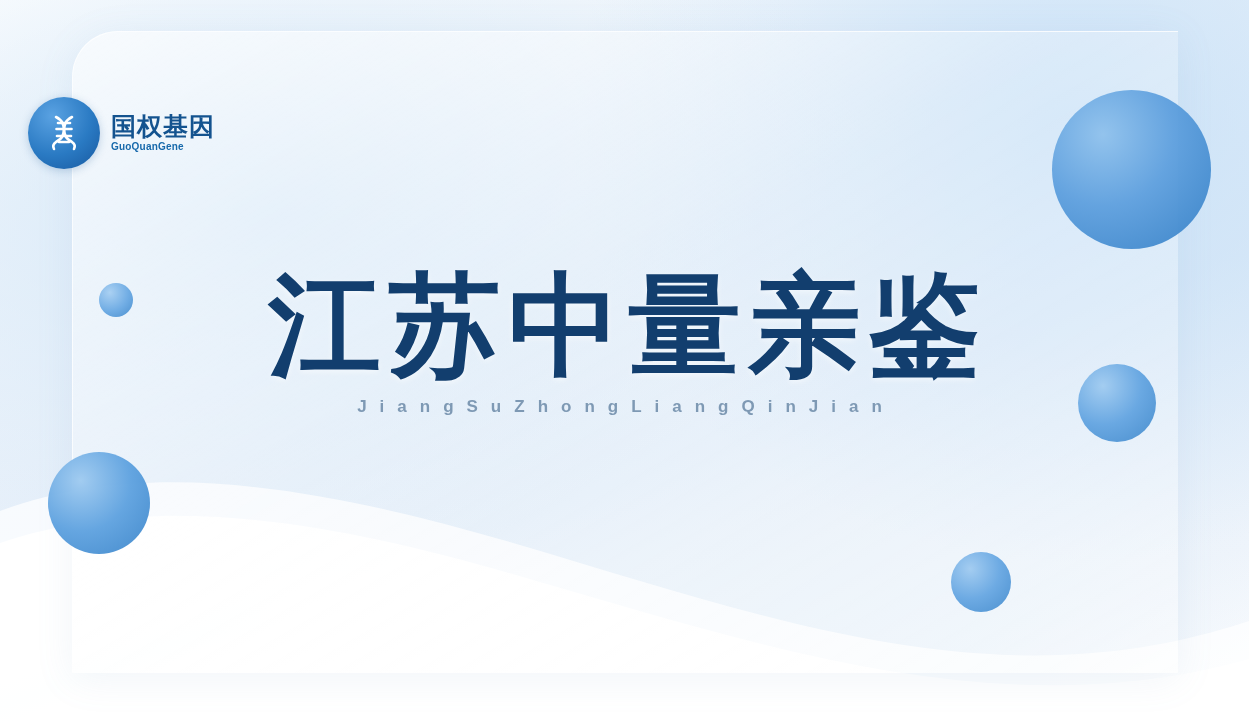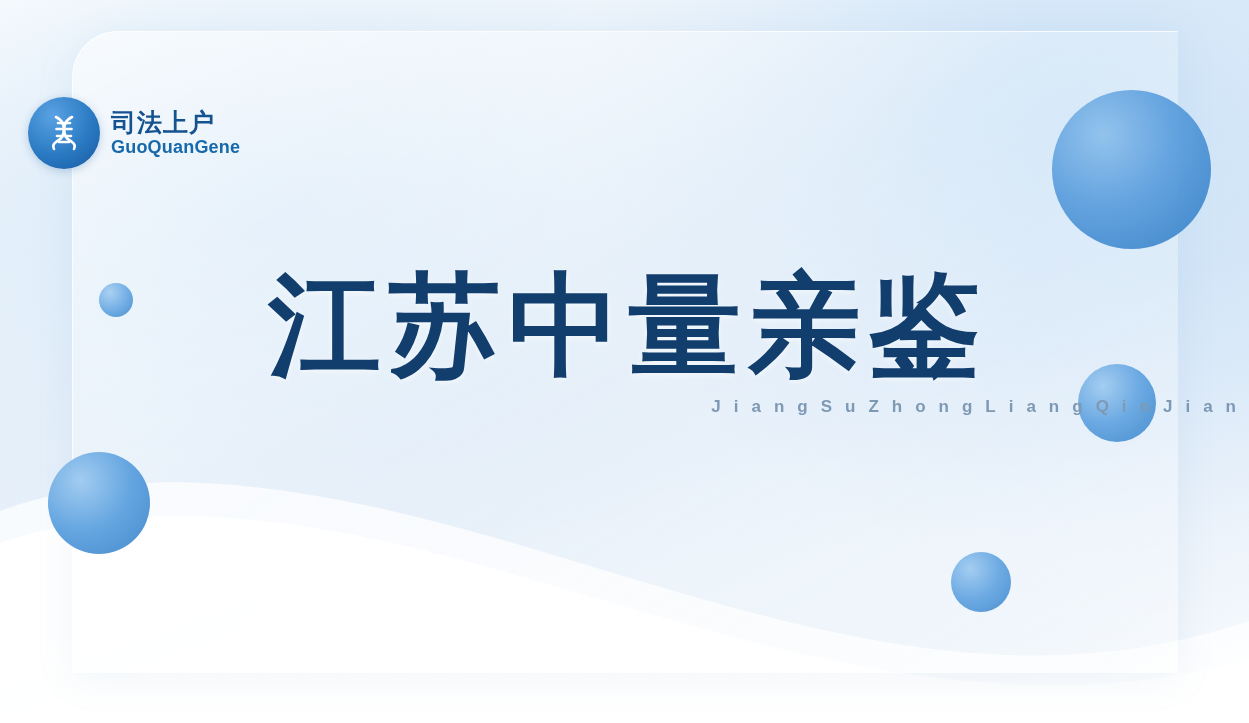--- a/index.html
+++ b/index.html
@@ -116,21 +116,21 @@
     justify-content: center;
     line-height: 1.05;
   }
   .logo-cn {
     font-size: 25px;
     font-weight: bold;
     color: #14538f;
     letter-spacing: 1px;
   }
   .logo-en {
-    font-size: 18px;
+    font-size: 10px;
     font-weight: bold;
     color: #1769ab;
     letter-spacing: 0.2px;
     margin-top: 3px;
   }
 
   
   .title-block {
     position: absolute;
     left: 0;
@@ -149,21 +149,20 @@
     margin: 8px;
     padding-left: 8px;
   }
   .pinyin {
     margin-top: 8px;
     font-size: 17px;
     font-weight: bold;
     color: #7e99b4;
     letter-spacing: 13px;
     padding-left: 3px;
-    text-align: right;
   }
 
   
   .pill {
     position: absolute;
     left: 385px;
     top: 441px;
     width: 479px;
     height: 44px;
     border-radius: 22px;
@@ -205,21 +204,21 @@
           <path d="M14,6 C28,13 16,24 30,31 C33,33 33,36 32,38"></path>
           <path d="M30,6 C16,13 28,24 14,31 C11,33 11,36 12,38"></path>
           <path d="M16,12 L28,12"></path>
           <path d="M14.5,18 L29.5,18"></path>
           <path d="M15,25 L29,25"></path>
           <path d="M17,31 L27,31"></path>
         </g>
       </svg>
     </div>
     <div class="logo-text">
-      <span class="logo-cn">司法上户</span>
+      <span class="logo-cn">国权基因</span>
       <span class="logo-en">GuoQuanGene</span>
     </div>
   </div>
 
   <div class="title-block">
     <h1 class="main-title">江苏中量亲鉴</h1>
     <div class="pinyin">JiangSuZhongLiangQinJian</div>
   </div>
 
 

